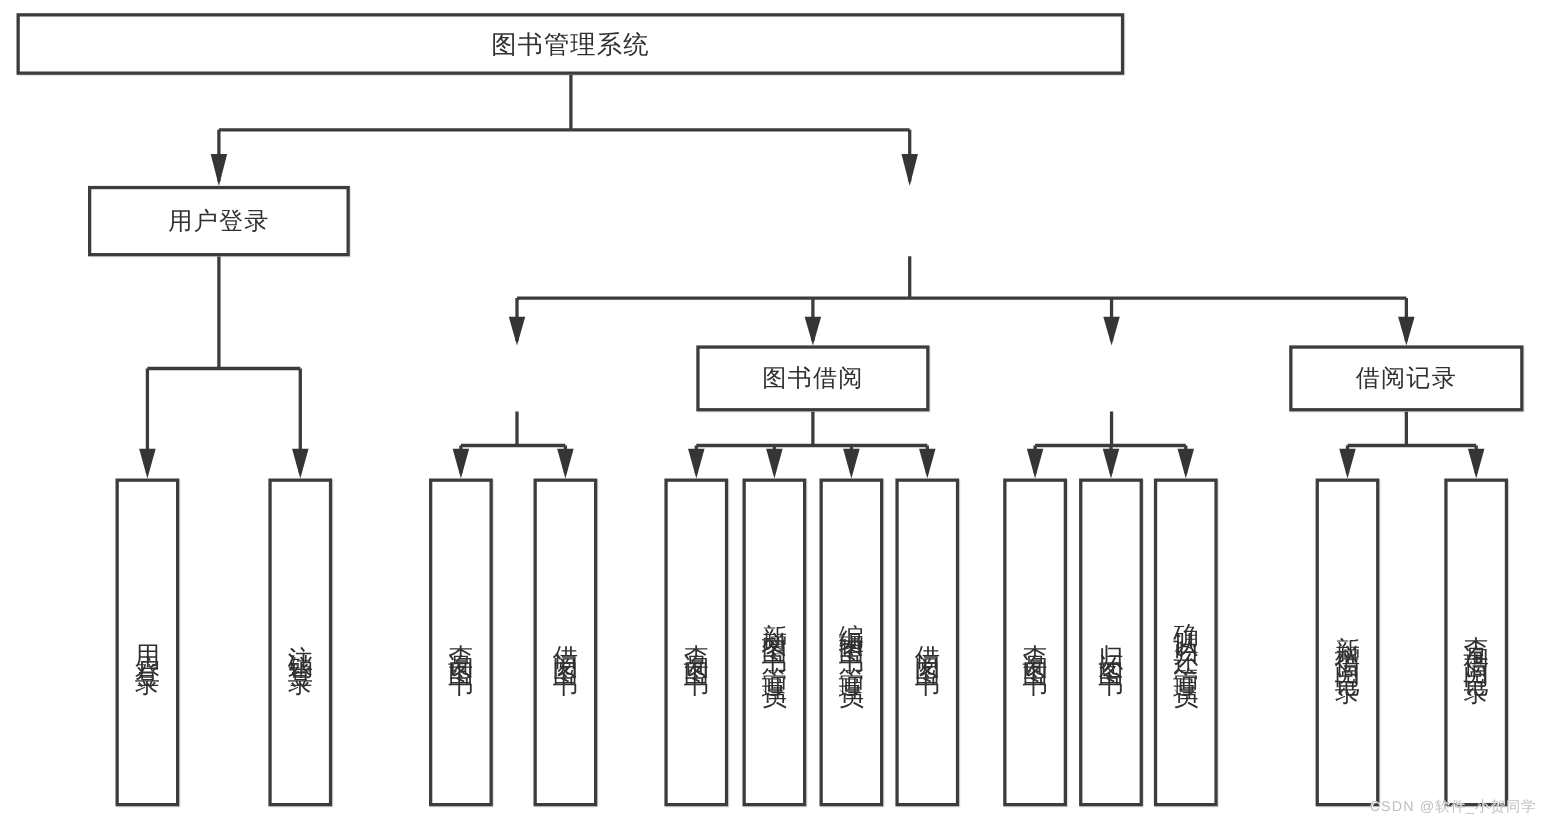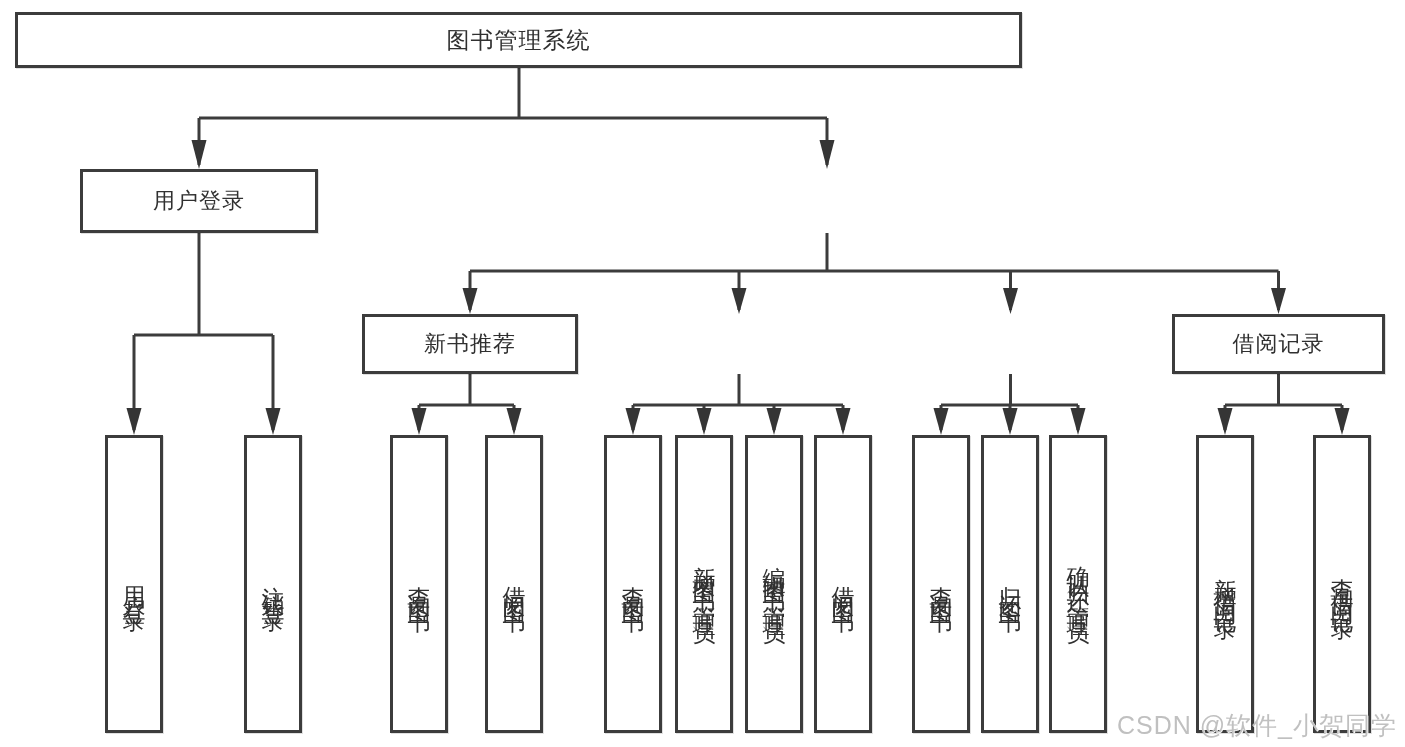--- a/index.html
+++ b/index.html
@@ -13,21 +13,21 @@
     border:3px solid #3c3c3c;display:flex;align-items:center;justify-content:center;
     box-shadow:1px 1px 0 rgba(0,0,0,0.12);
   }
   .hbox span{font-size:22px;letter-spacing:1px;white-space:nowrap;}
   .rootbox span{font-size:23px;letter-spacing:1px;}
   .vbox span{
     writing-mode:vertical-rl;text-orientation:mixed;
     font-size:23px;letter-spacing:8px;line-height:1;white-space:nowrap;
   }
   .watermark{
-    position:absolute;right:8px;bottom:5px;font-size:25px;color:#c0c0c0;
+    position:absolute;right:8px;bottom:5px;font-size:13px;color:#c0c0c0;
     text-shadow:1px 1px 0 rgba(255,255,255,0.95);letter-spacing:1px;z-index:5;
   }
   .stroke{stroke:#3c3c3c;stroke-width:3;fill:none;}
   .arrow{fill:#353535;stroke:none;}
 </style>
 </head>
 <body>
 
 <div id="canvas">
 
@@ -75,22 +75,22 @@
   </svg>
 
   <div class="box hbox rootbox" style="left:15px;top:12px;width:1007px;height:56px;">
     <span>图书管理系统</span>
   </div>
 
   <div class="box hbox" style="left:80px;top:169px;width:238px;height:64px;">
     <span>用户登录</span>
   </div>
 
-  <div class="box hbox" style="left:362px;top:314px;width:216px;height:60px;">
-    <span>新书推荐</span>
+  <div class="box hbox" style="left:633px;top:314px;width:212px;height:60px;">
+    <span>图书借阅</span>
   </div>
   <div class="box hbox" style="left:1172px;top:314px;width:213px;height:60px;">
     <span>借阅记录</span>
   </div>
 
   <div class="box vbox" style="left:105px;top:435px;width:58px;height:298px;">
     <span>用户登录</span>
   </div>
   <div class="box vbox" style="left:244px;top:435px;width:58px;height:298px;">
     <span>注销登录</span>

